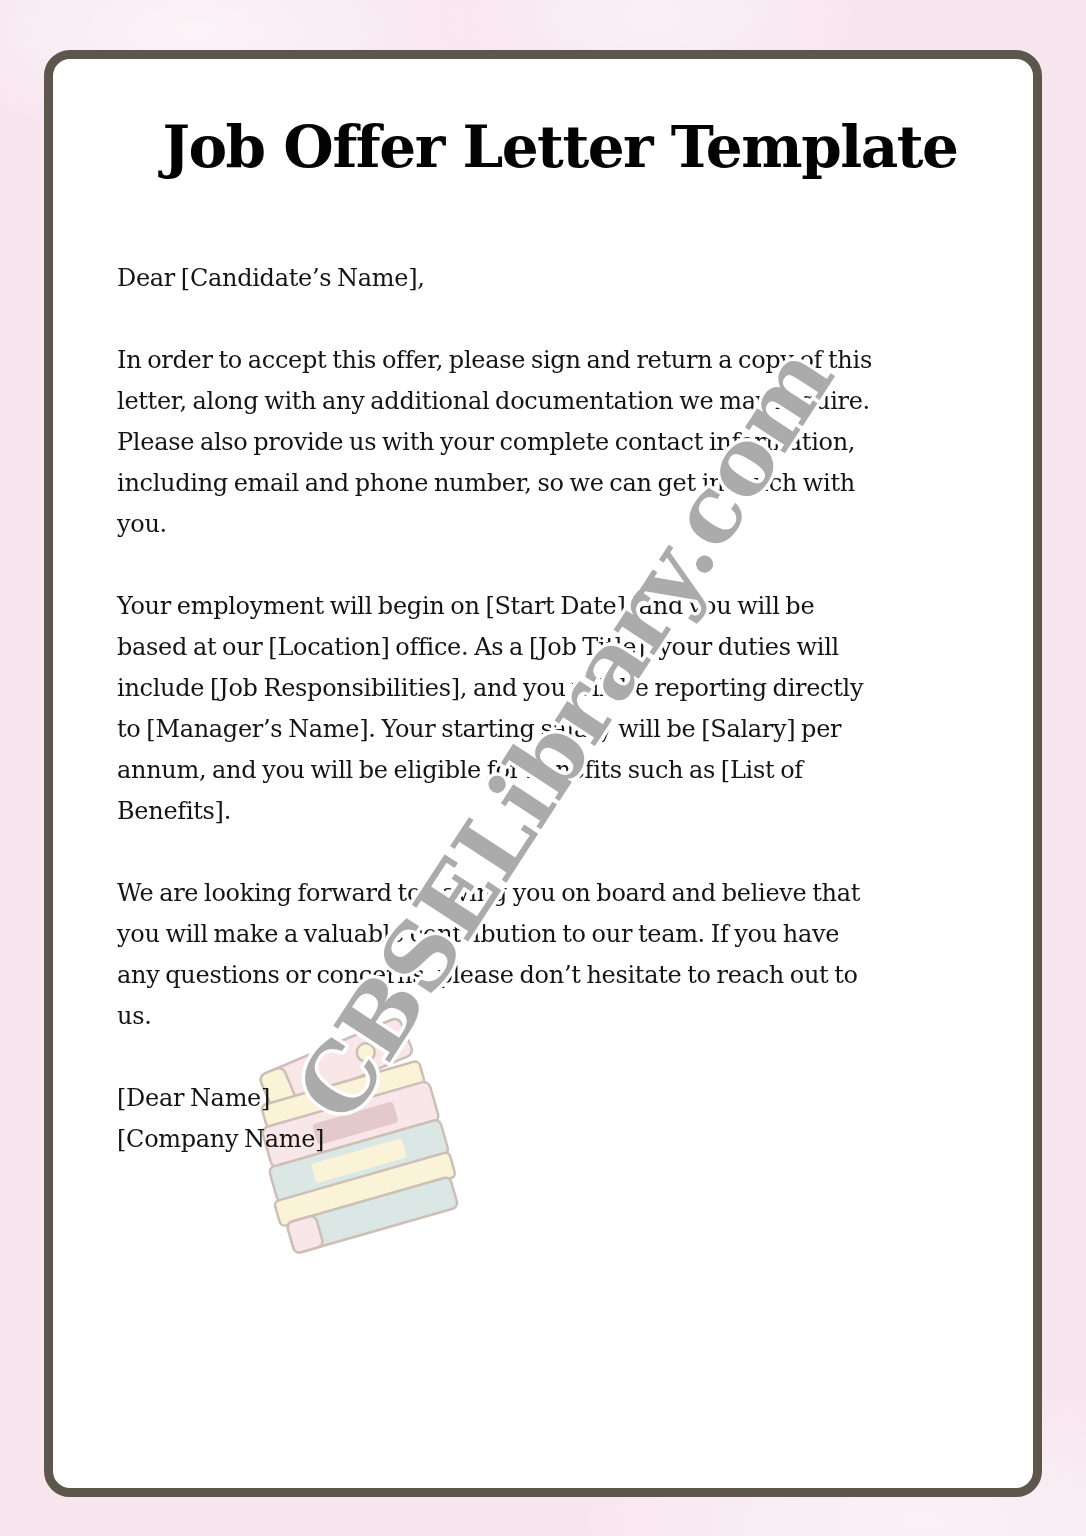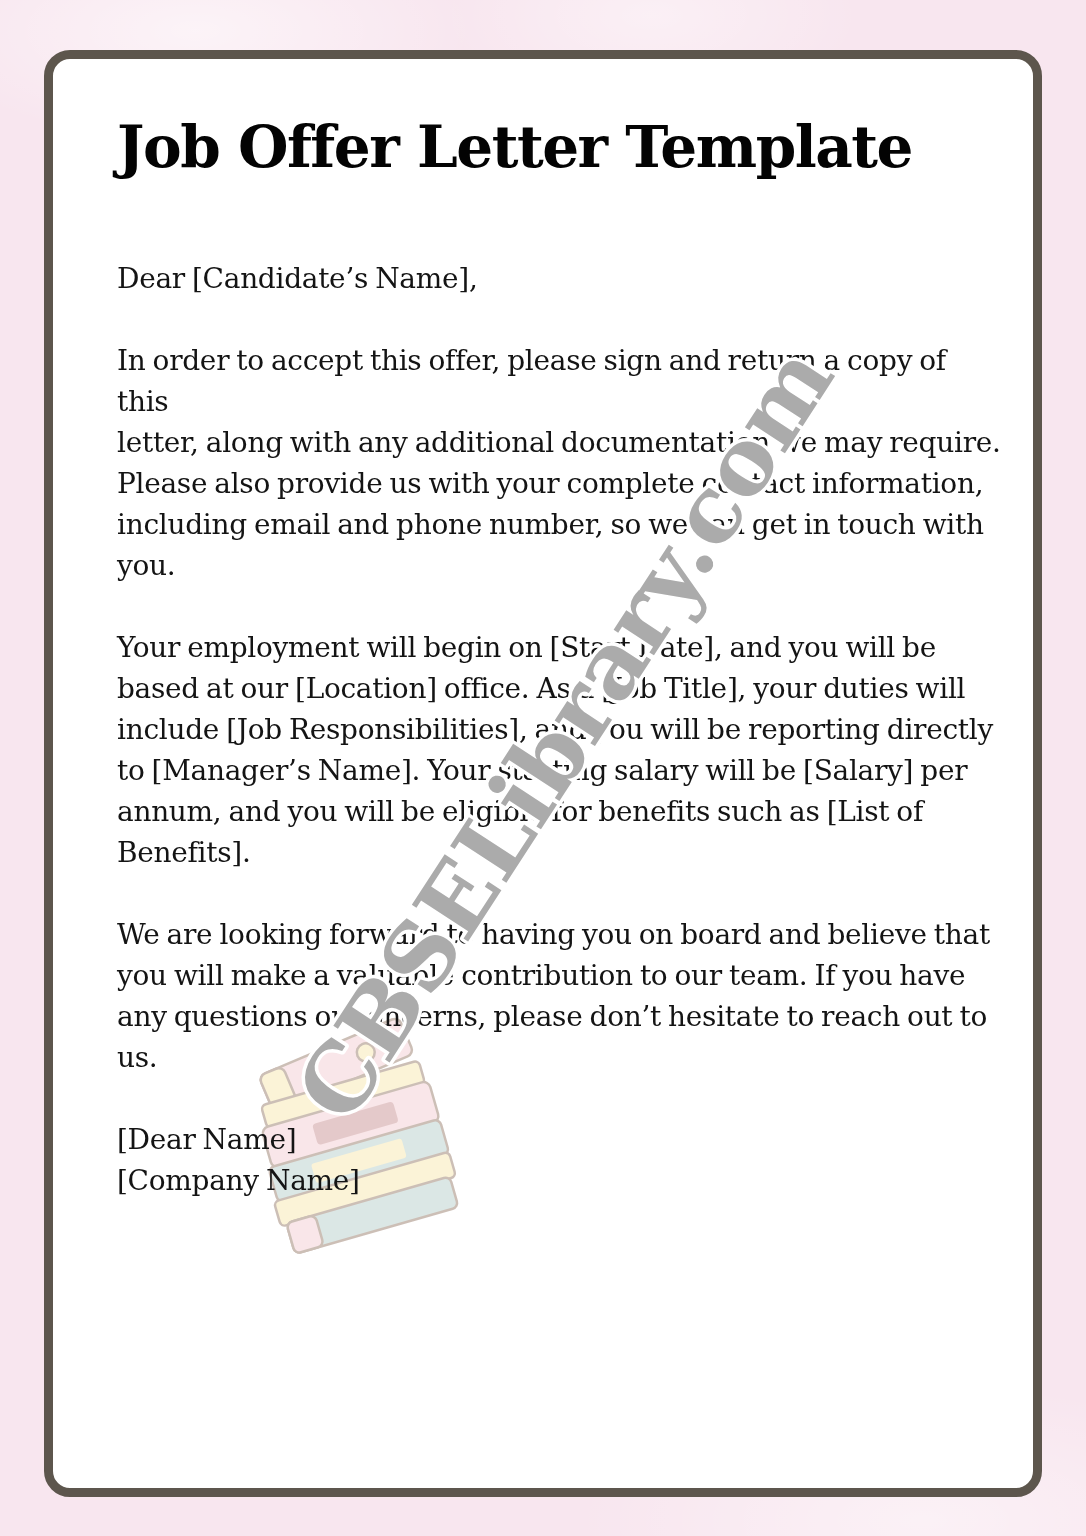--- a/index.html
+++ b/index.html
@@ -25,33 +25,33 @@
     box-sizing: border-box;
     background: #ffffff;
     border: 9px solid #5d564d;
     border-radius: 26px;
     padding: 49px 30px 0 64px;
   }
 
   .letter-title {
     position: relative;
     z-index: 1;
-    text-align: left;
+    text-align: center;
     font-weight: 900;
     font-size: 58px;
     line-height: 78px;
     letter-spacing: -1.5px;
     color: #030303;
     margin: 0 0 72px 0;
   }
 
   .content {
     position: relative;
     z-index: 1;
-    font-size: 28px;
+    font-size: 24px;
     line-height: 41px;
     letter-spacing: -0.3px;
     word-spacing: -1.5px;
     color: #141414;
   }
 
   .content p {
     margin: 0 0 41px 0;
     white-space: pre-line;
   }

